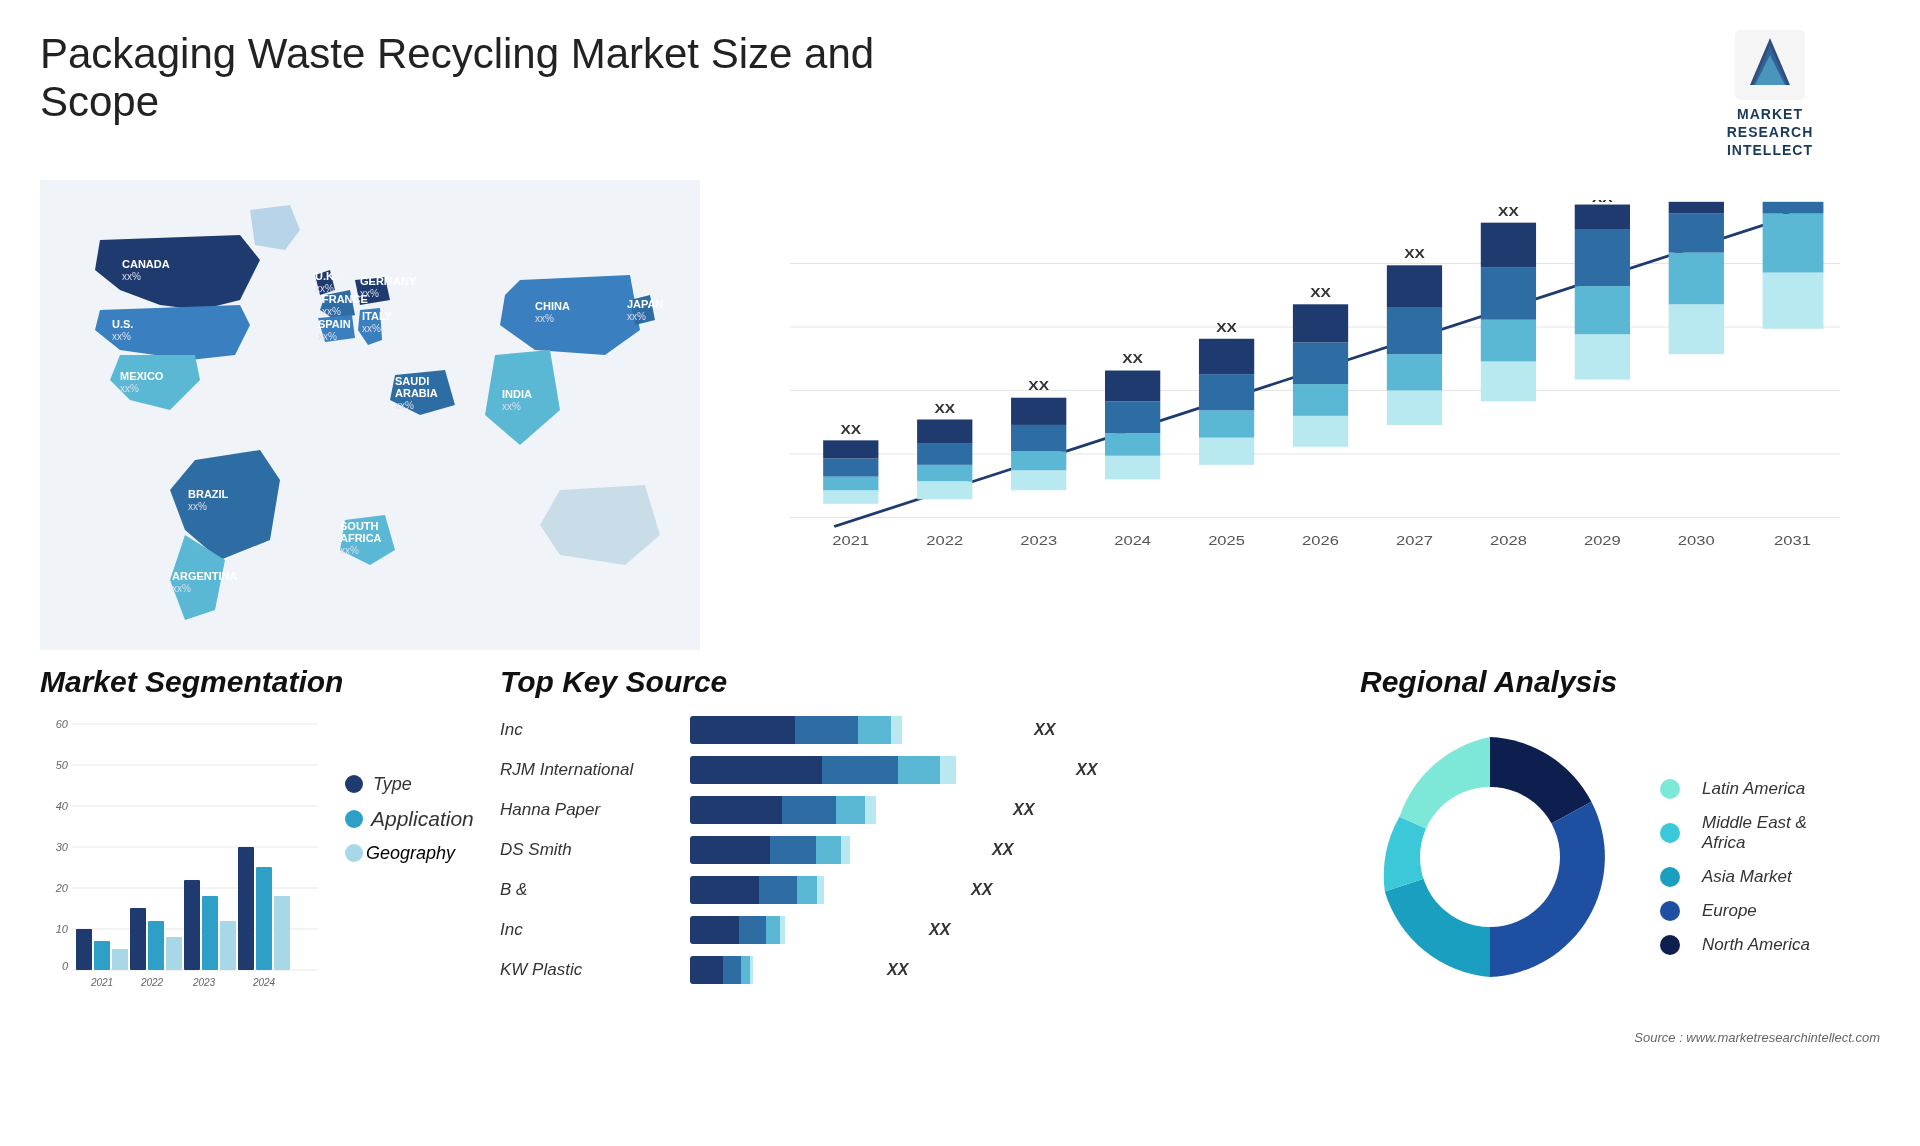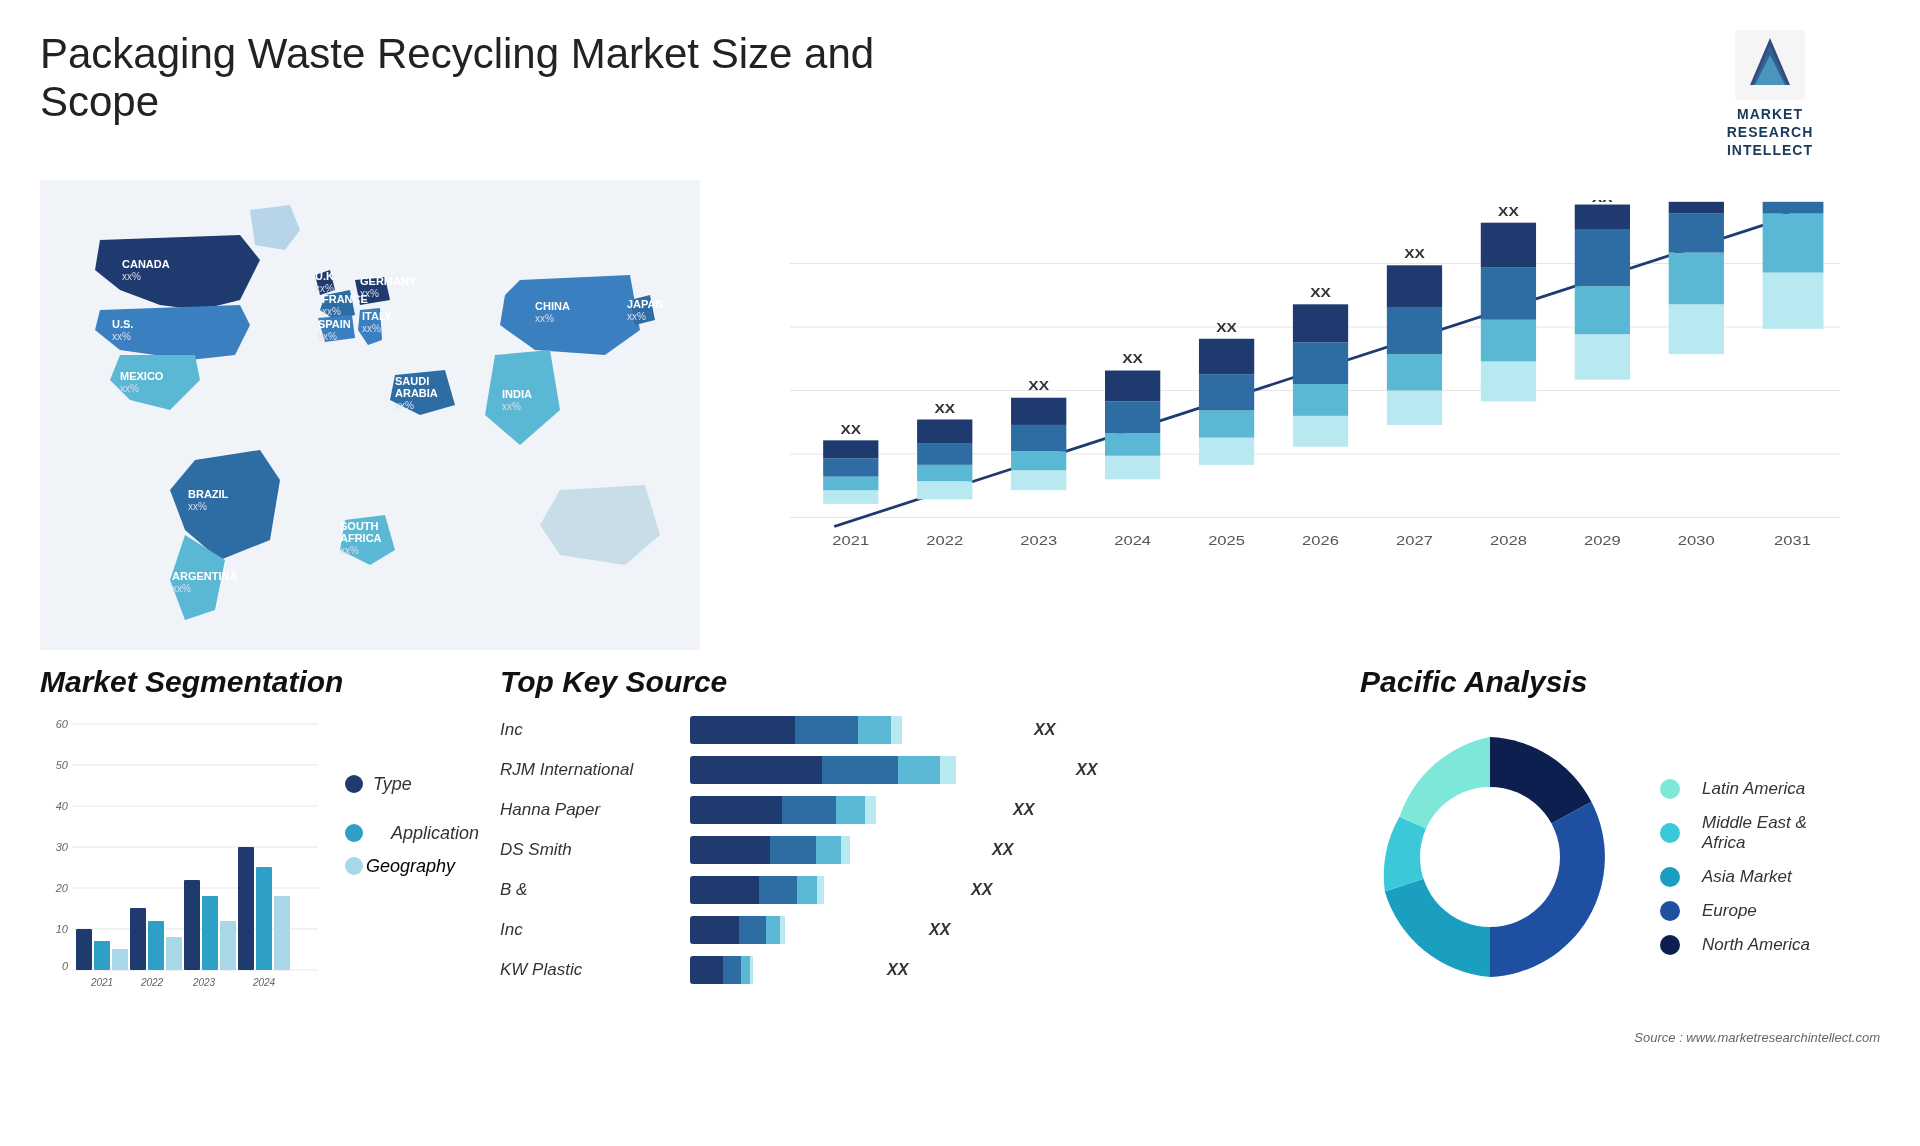--- a/index.html
+++ b/index.html
@@ -456,21 +456,21 @@
           <rect x="53" y="153" width="16" height="103" fill="#2e9fc7" rx="1" transform="translate(163,0)"></rect>
           <rect x="71" y="182" width="16" height="74" fill="#a8d8e8" rx="1" transform="translate(163,0)"></rect>
           <text x="61" y="272" font-size="10" fill="#666" text-anchor="middle" font-family="Arial" transform="translate(163,0)">2024</text>
         </svg>
       </div>
       <div class="seg-legend" style="padding-top:20px; display:flex; flex-direction:column; gap:12px;">
         <div class="legend-item" style="display:flex;align-items:center;gap:10px;font-size:18px;color:#333;margin-top:40px;">
           <div style="width:18px;height:18px;border-radius:50%;background:#1e3a6e;flex-shrink:0;"></div>
           <span>Type</span>
         </div>
-        <div class="legend-item" style="display:flex;align-items:center;gap:28px;font-size:18px;color:#333;margin-top:16px;">
+        <div class="legend-item" style="display:flex;align-items:center;gap:8px;font-size:21px;color:#333;">
           <div style="width:18px;height:18px;border-radius:50%;background:#2e9fc7;flex-shrink:0;"></div>
           <span>Application</span>
         </div>
         <div class="legend-item" style="display:flex;align-items:center;gap:3px;font-size:18px;color:#000000;">
           <div style="width:18px;height:18px;border-radius:50%;background:#a8d8e8;flex-shrink:0;"></div>
           <span>Geography</span>
         </div>
       </div>
     </div>
 
@@ -561,21 +561,21 @@
           <div class="player-bar-seg3" style="width:9px; height:28px;"></div>
           <div class="player-bar-seg4" style="width:3px; height:28px;"></div>
         </div>
         <span class="player-xx">XX</span>
       </div>
     </div>
         </div>
     </div>
 
     <div class="regional-section">
-      <div class="section-title">Pacific Analysis</div>
+      <div class="section-title">Regional Analysis</div>
       <div class="regional-content">
         <div class="donut-container">
           <svg width="260" height="260" viewBox="0 0 260 260" xmlns="http://www.w3.org/2000/svg">
 
             <path d="M130,130 L130,10 A120,120 0 0,1 231.4,74.8 Z" fill="#0d1f4e"></path>
 
             <path d="M130,130 L231.4,74.8 A120,120 0 0,1 130,250 Z" fill="#1e4fa0"></path>
 
             <path d="M130,130 L130,250 A120,120 0 0,1 24.8,164.5 Z" fill="#1a9fc0"></path>
 

